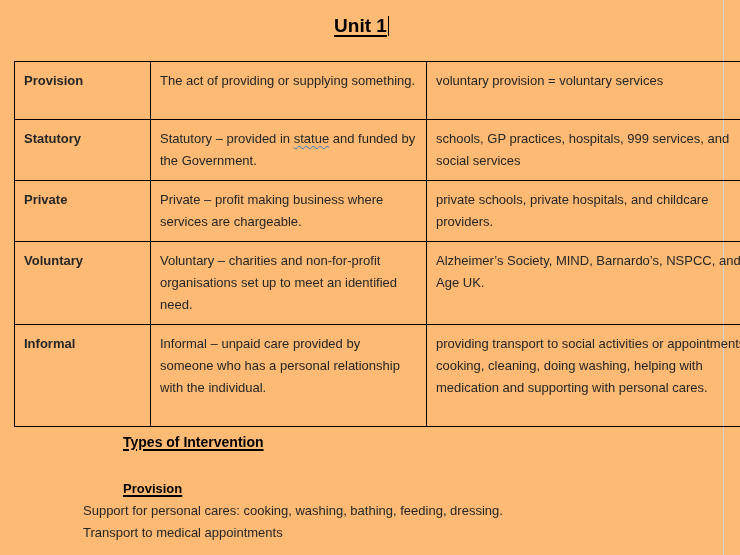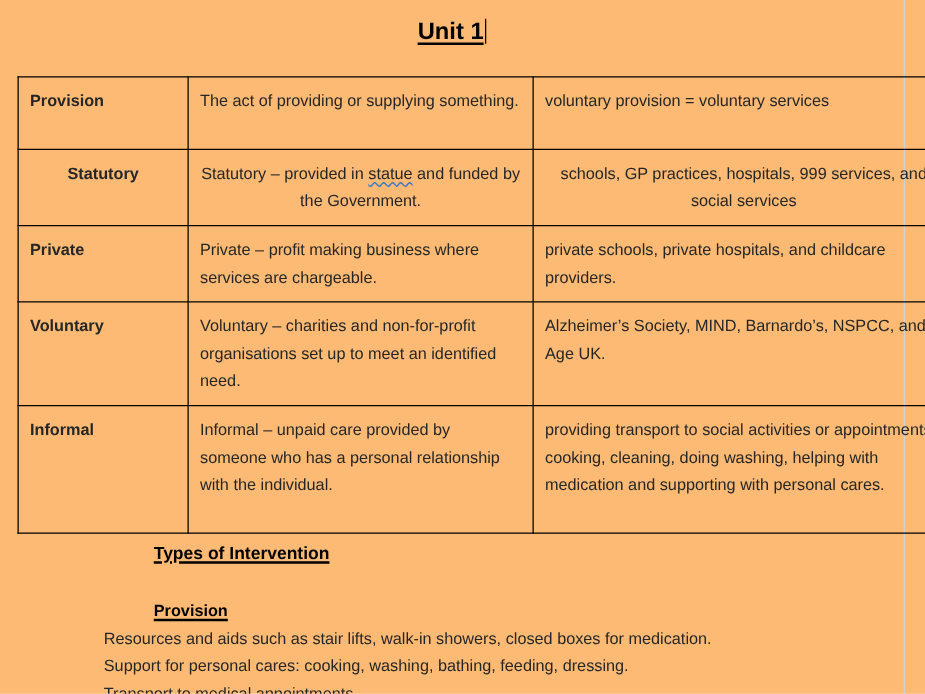--- a/index.html
+++ b/index.html
@@ -77,21 +77,21 @@
     font-size: 13px;
     line-height: 22px;
     color: #262626;
   }
   td.col-term  { width: 117px; font-weight: bold; color: #000000; }
   td.col-def   { width: 257px; }
   td.col-ex    { width: 318px; }
 
   
   tr.r1 td { height: 41px; }
-  tr.r2 td { height: 41px; text-align: center; }
+  tr.r2 td { height: 41px; }
   tr.r3 td { height: 41px; }
   tr.r4 td { height: 60px; }
   tr.r5 td { height: 85px; }
 
   
   .spell {
     text-decoration: underline wavy #3a78c8;
     text-decoration-skip-ink: none;
     text-underline-offset: 2px;
     text-decoration-thickness: 1px;
@@ -178,18 +178,17 @@
 
   <div class="section heading-1">
     <span class="u">Types of Intervention</span>
   </div>
 
   <div class="section heading-2">
     <span class="u">Provision</span>
   </div>
 
   <div class="section body-lines">
-    <div class="line">Resources and aids such as stair lifts, walk-in showers, closed boxes for medication.</div>
     <div class="line">Support for personal cares: cooking, washing, bathing, feeding, dressing.</div>
     <div class="line">Transport to medical appointments</div>
   </div>
 
 </div>
 
 </body></html>

